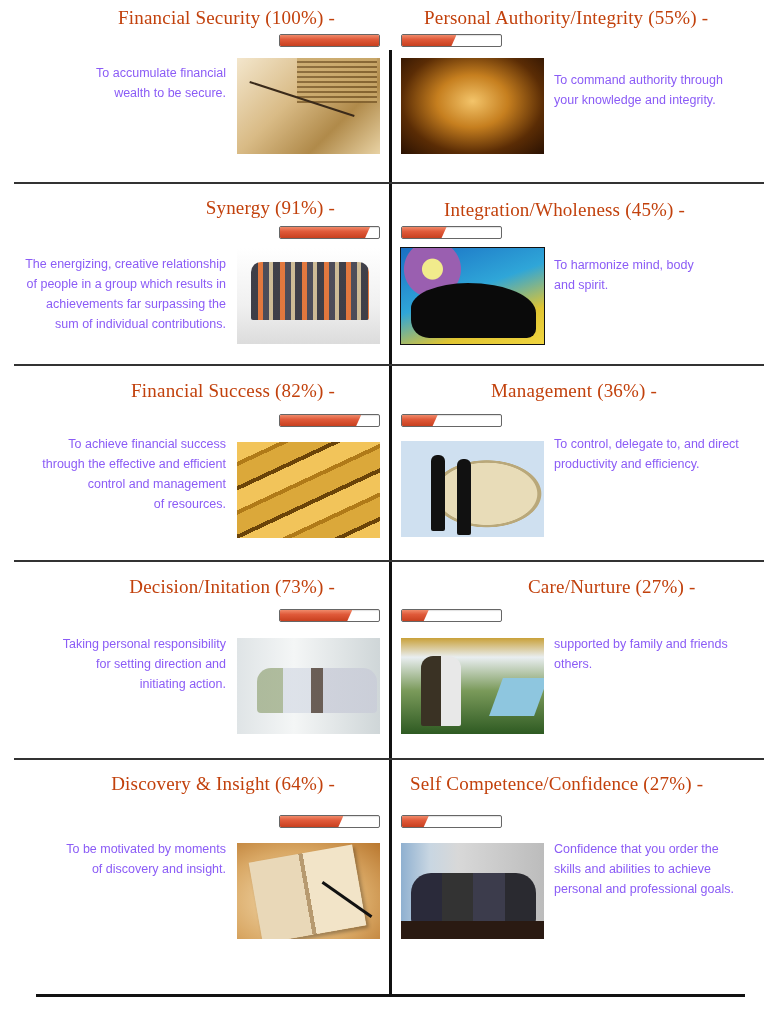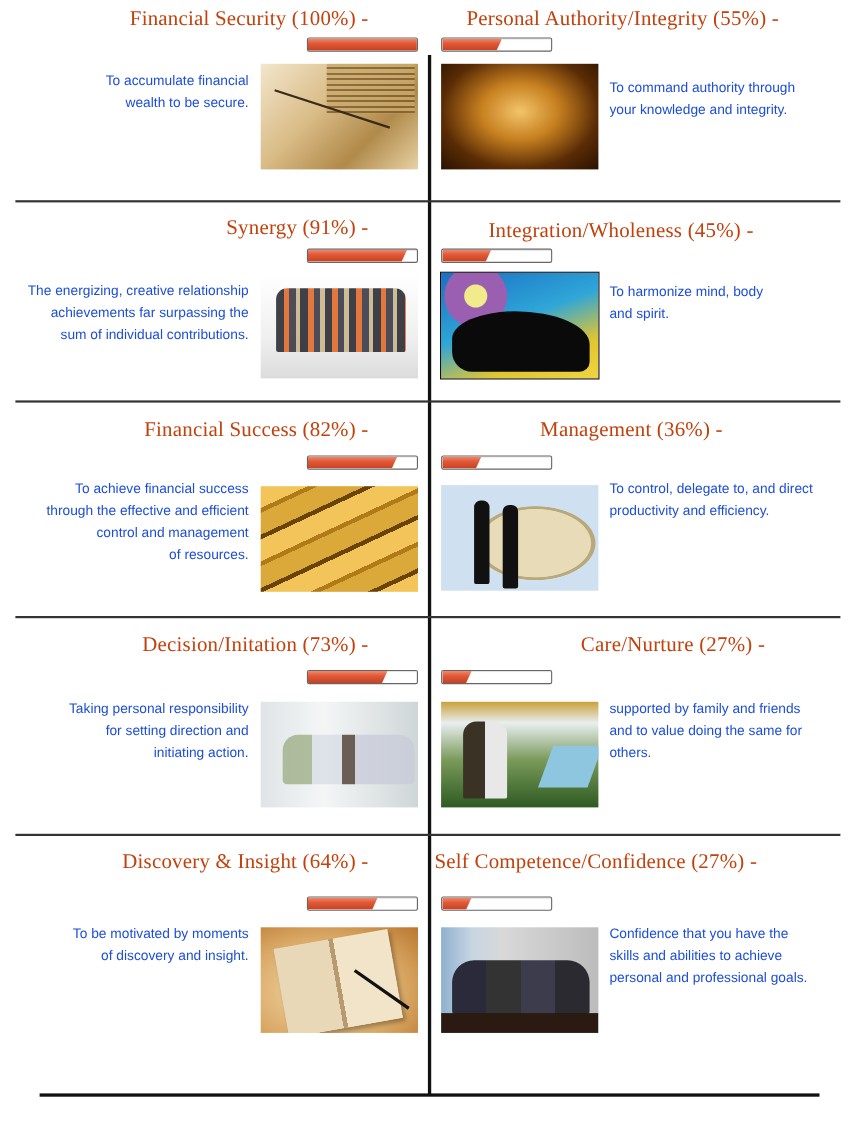--- a/index.html
+++ b/index.html
@@ -5,21 +5,21 @@
   html, body { margin: 0; padding: 0; background: #ffffff; }
   body { width: 781px; height: 1024px; position: relative; overflow: hidden; font-family: "Liberation Sans", sans-serif; }
   .vline { position: absolute; left: 389px; top: 50px; width: 3px; height: 946px; background: #111; }
   .hline { position: absolute; left: 14px; width: 750px; height: 2px; background: #333; }
   .bline { position: absolute; left: 36px; top: 994px; width: 709px; height: 3px; background: #111; }
   .title { position: absolute; font-family: "Liberation Serif", serif; font-size: 19px; color: #c2410c; white-space: nowrap; letter-spacing: 0.2px; }
   .bar { position: absolute; width: 99px; height: 11px; border: 1px solid #666; border-radius: 2px; background: #fff; overflow: hidden; box-shadow: inset 0 1px 1px rgba(0,0,0,0.12); }
   .bar-fill { position: absolute; left: 0; top: 0; height: 100%; background: linear-gradient(to bottom, #f08a6a 0%, #e05a3a 40%, #c8401f 100%); clip-path: polygon(0 0, 100% 0, calc(100% - 5px) 100%, 0 100%); }
   .bar-fill.full { clip-path: none; }
   .img { position: absolute; width: 143px; height: 96px; overflow: hidden; }
-  .desc { position: absolute; font-size: 12.5px; line-height: 20px; color: #1d4ed8; }
+  .desc { position: absolute; font-size: 12.5px; line-height: 20px; color: #8b5cf6; }
   .desc.left { text-align: right; }
   .desc.right { text-align: left; }
   .desc span { display: block; white-space: nowrap; }
 
   
   .img-coins { background: linear-gradient(135deg, #f3e6cc 0%, #d9bb86 40%, #b08a4a 70%, #e8d2a4 100%); }
   .img-coins::before { content:""; position:absolute; left:60px; top:0; width:80px; height:45px; background: repeating-linear-gradient(to bottom, #c9a86a 0 3px, #7a5a2a 3px 5px); opacity:0.8; }
   .img-coins::after { content:""; position:absolute; left:10px; top:40px; width:110px; height:2px; background:#3a2a1a; transform: rotate(18deg); }
   .img-lincoln { background: radial-gradient(ellipse at 50% 45%, #f3c46a 0%, #c67f1f 35%, #5a2c05 70%, #2a1102 100%); }
   .img-group { background: linear-gradient(to bottom, #ffffff 0%, #f0f0f0 60%, #dcdcdc 100%); }
@@ -64,20 +64,21 @@
     <div class="img img-coins" style="left:237px; top:58px;"></div>
   </div>
 
   <div>
     <div class="title" style="right:446px; top:197px;">Synergy (91%) -</div>
     <div class="bar" style="left:279px; top:226px;">
         <div class="bar-fill" style="width:91%"></div>
       </div>
     <div class="desc left" style="right:555px; top:254px;">
       <span>The energizing, creative relationship</span>
+      <span>of people in a group which results in</span>
       <span>achievements far surpassing the</span>
       <span>sum of individual contributions.</span>
     </div>
     <div class="img img-group" style="left:237px; top:248px;"></div>
   </div>
 
   <div>
     <div class="title" style="right:446px; top:380px;">Financial Success (82%) -</div>
     <div class="bar" style="left:279px; top:414px;">
         <div class="bar-fill" style="width:82%"></div>
@@ -153,30 +154,29 @@
   </div>
 
   <div>
     <div class="title" style="left:488px; top:576px;margin-left:40px;">Care/Nurture (27%) -</div>
     <div class="bar" style="left:401px; top:609px;">
         <div class="bar-fill" style="width:27%"></div>
       </div>
     <div class="img img-family" style="left:401px; top:638px;"></div>
     <div class="desc right" style="left:554px; top:634px;">
       <span>supported by family and friends</span>
-      <span>and to value doing the same for</span>
       <span>others.</span>
     </div>
   </div>
 
   <div>
-    <div class="title" style="left:395px; top:773px;">Self Competence/Confidence (27%) -</div>
+    <div class="title" style="left:410px; top:773px;">Self Competence/Confidence (27%) -</div>
     <div class="bar" style="left:401px; top:815px;">
         <div class="bar-fill" style="width:27%"></div>
       </div>
     <div class="img img-team" style="left:401px; top:843px;"></div>
     <div class="desc right" style="left:554px; top:839px;">
-      <span>Confidence that you have the</span>
+      <span>Confidence that you order the</span>
       <span>skills and abilities to achieve</span>
       <span>personal and professional goals.</span>
     </div>
   </div>
 </div>
 
 </body></html>

